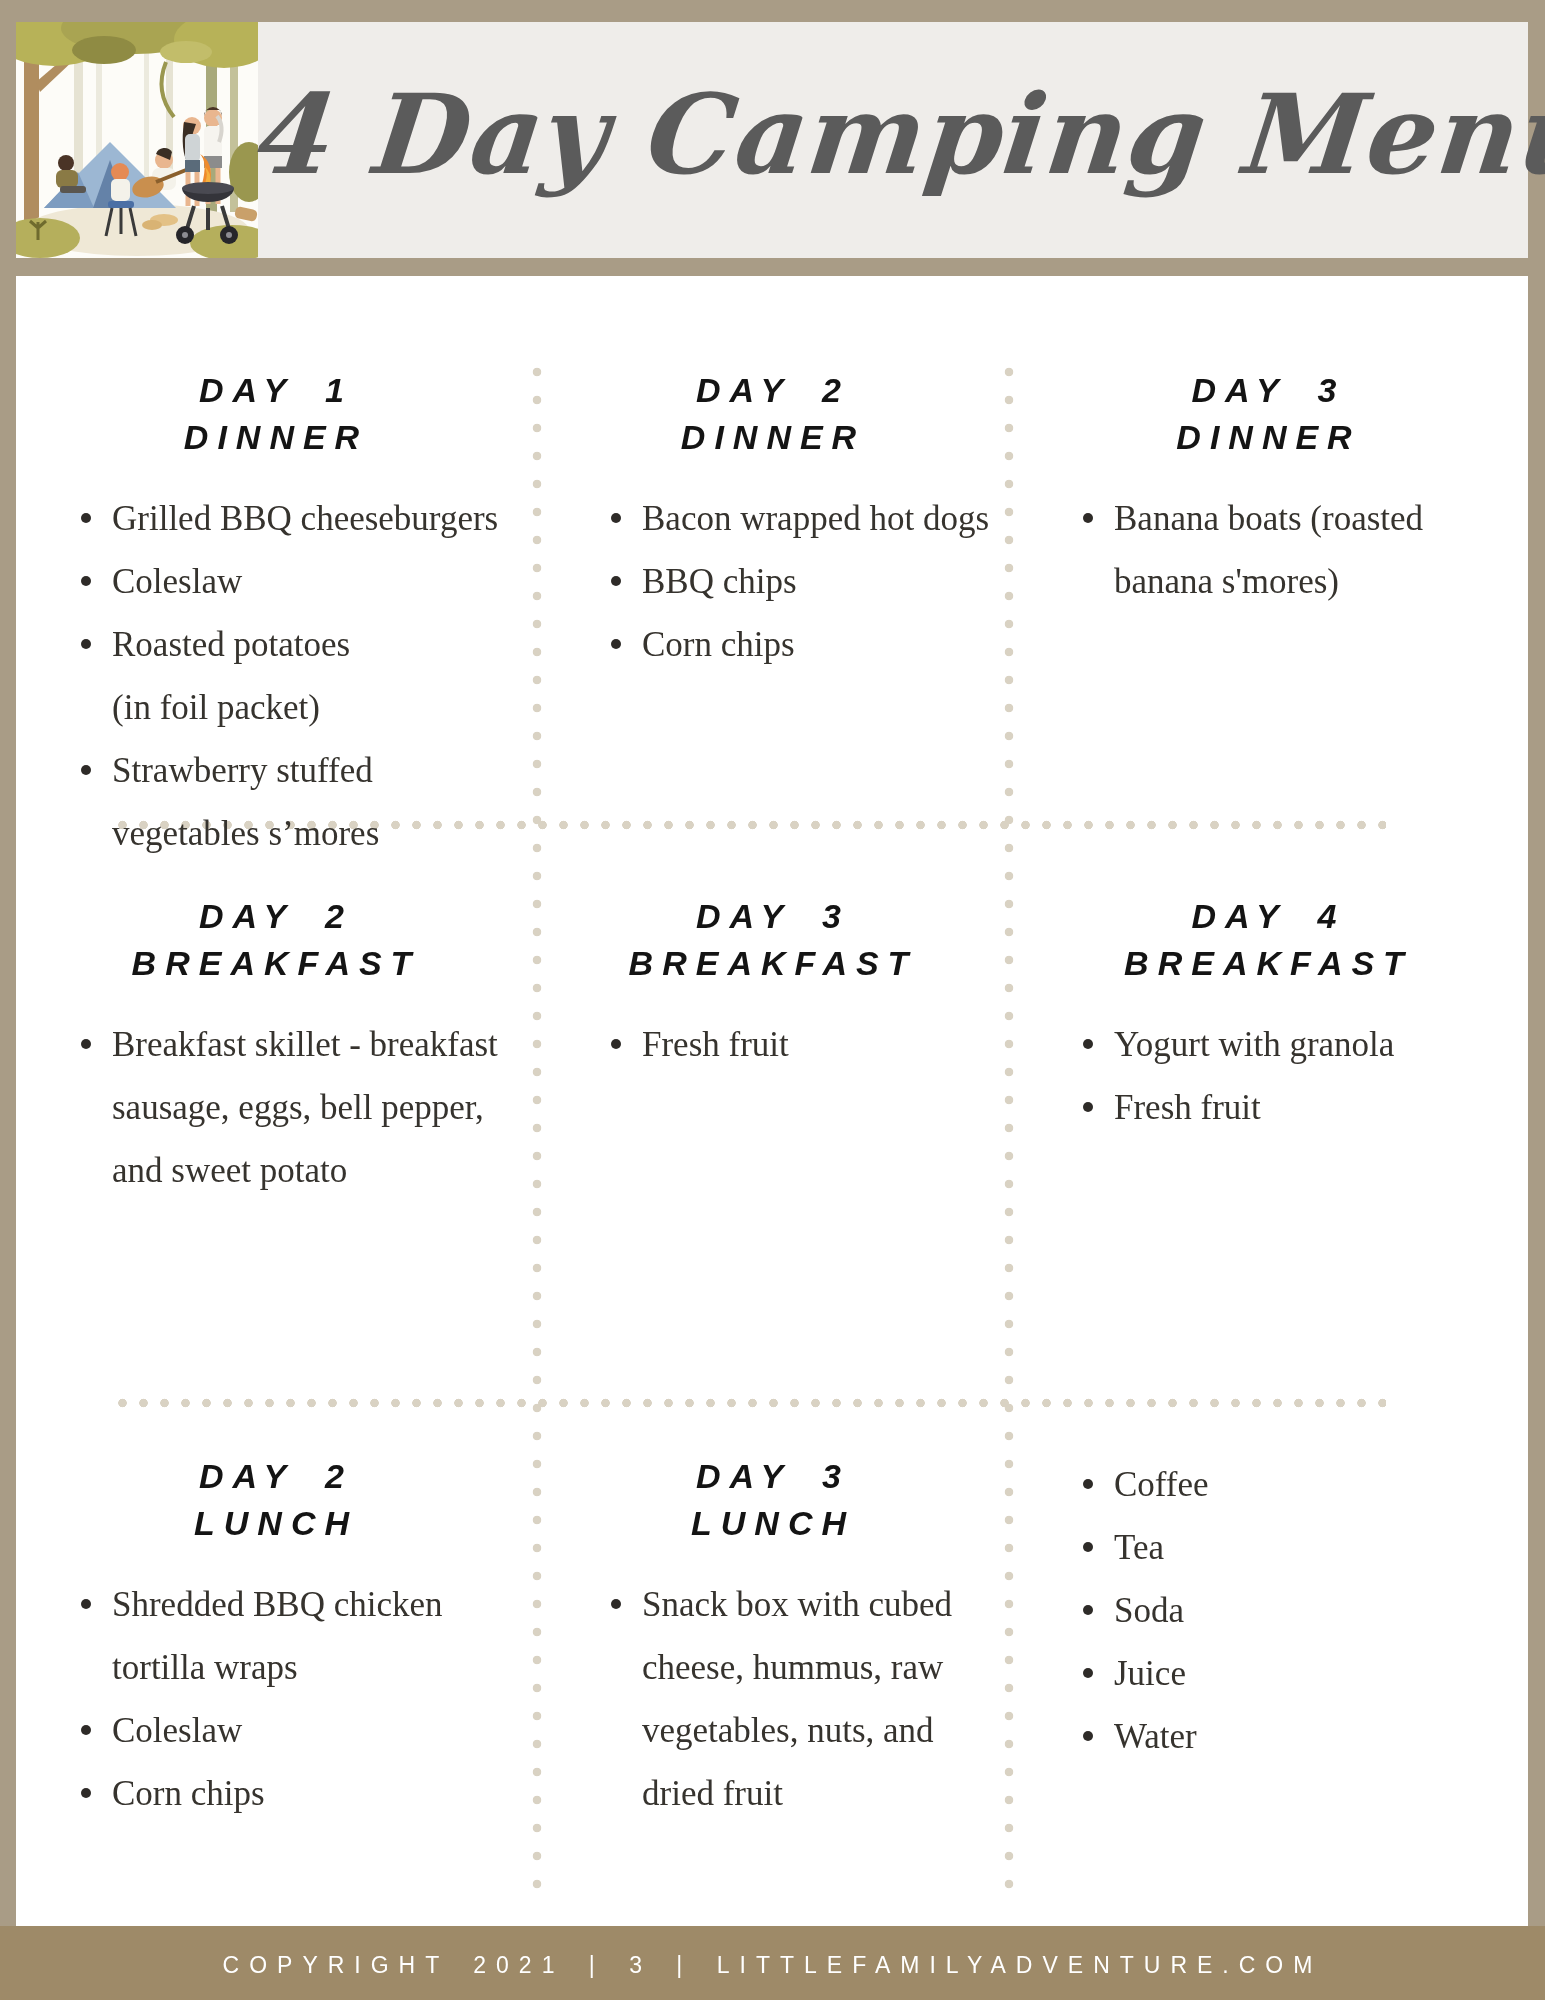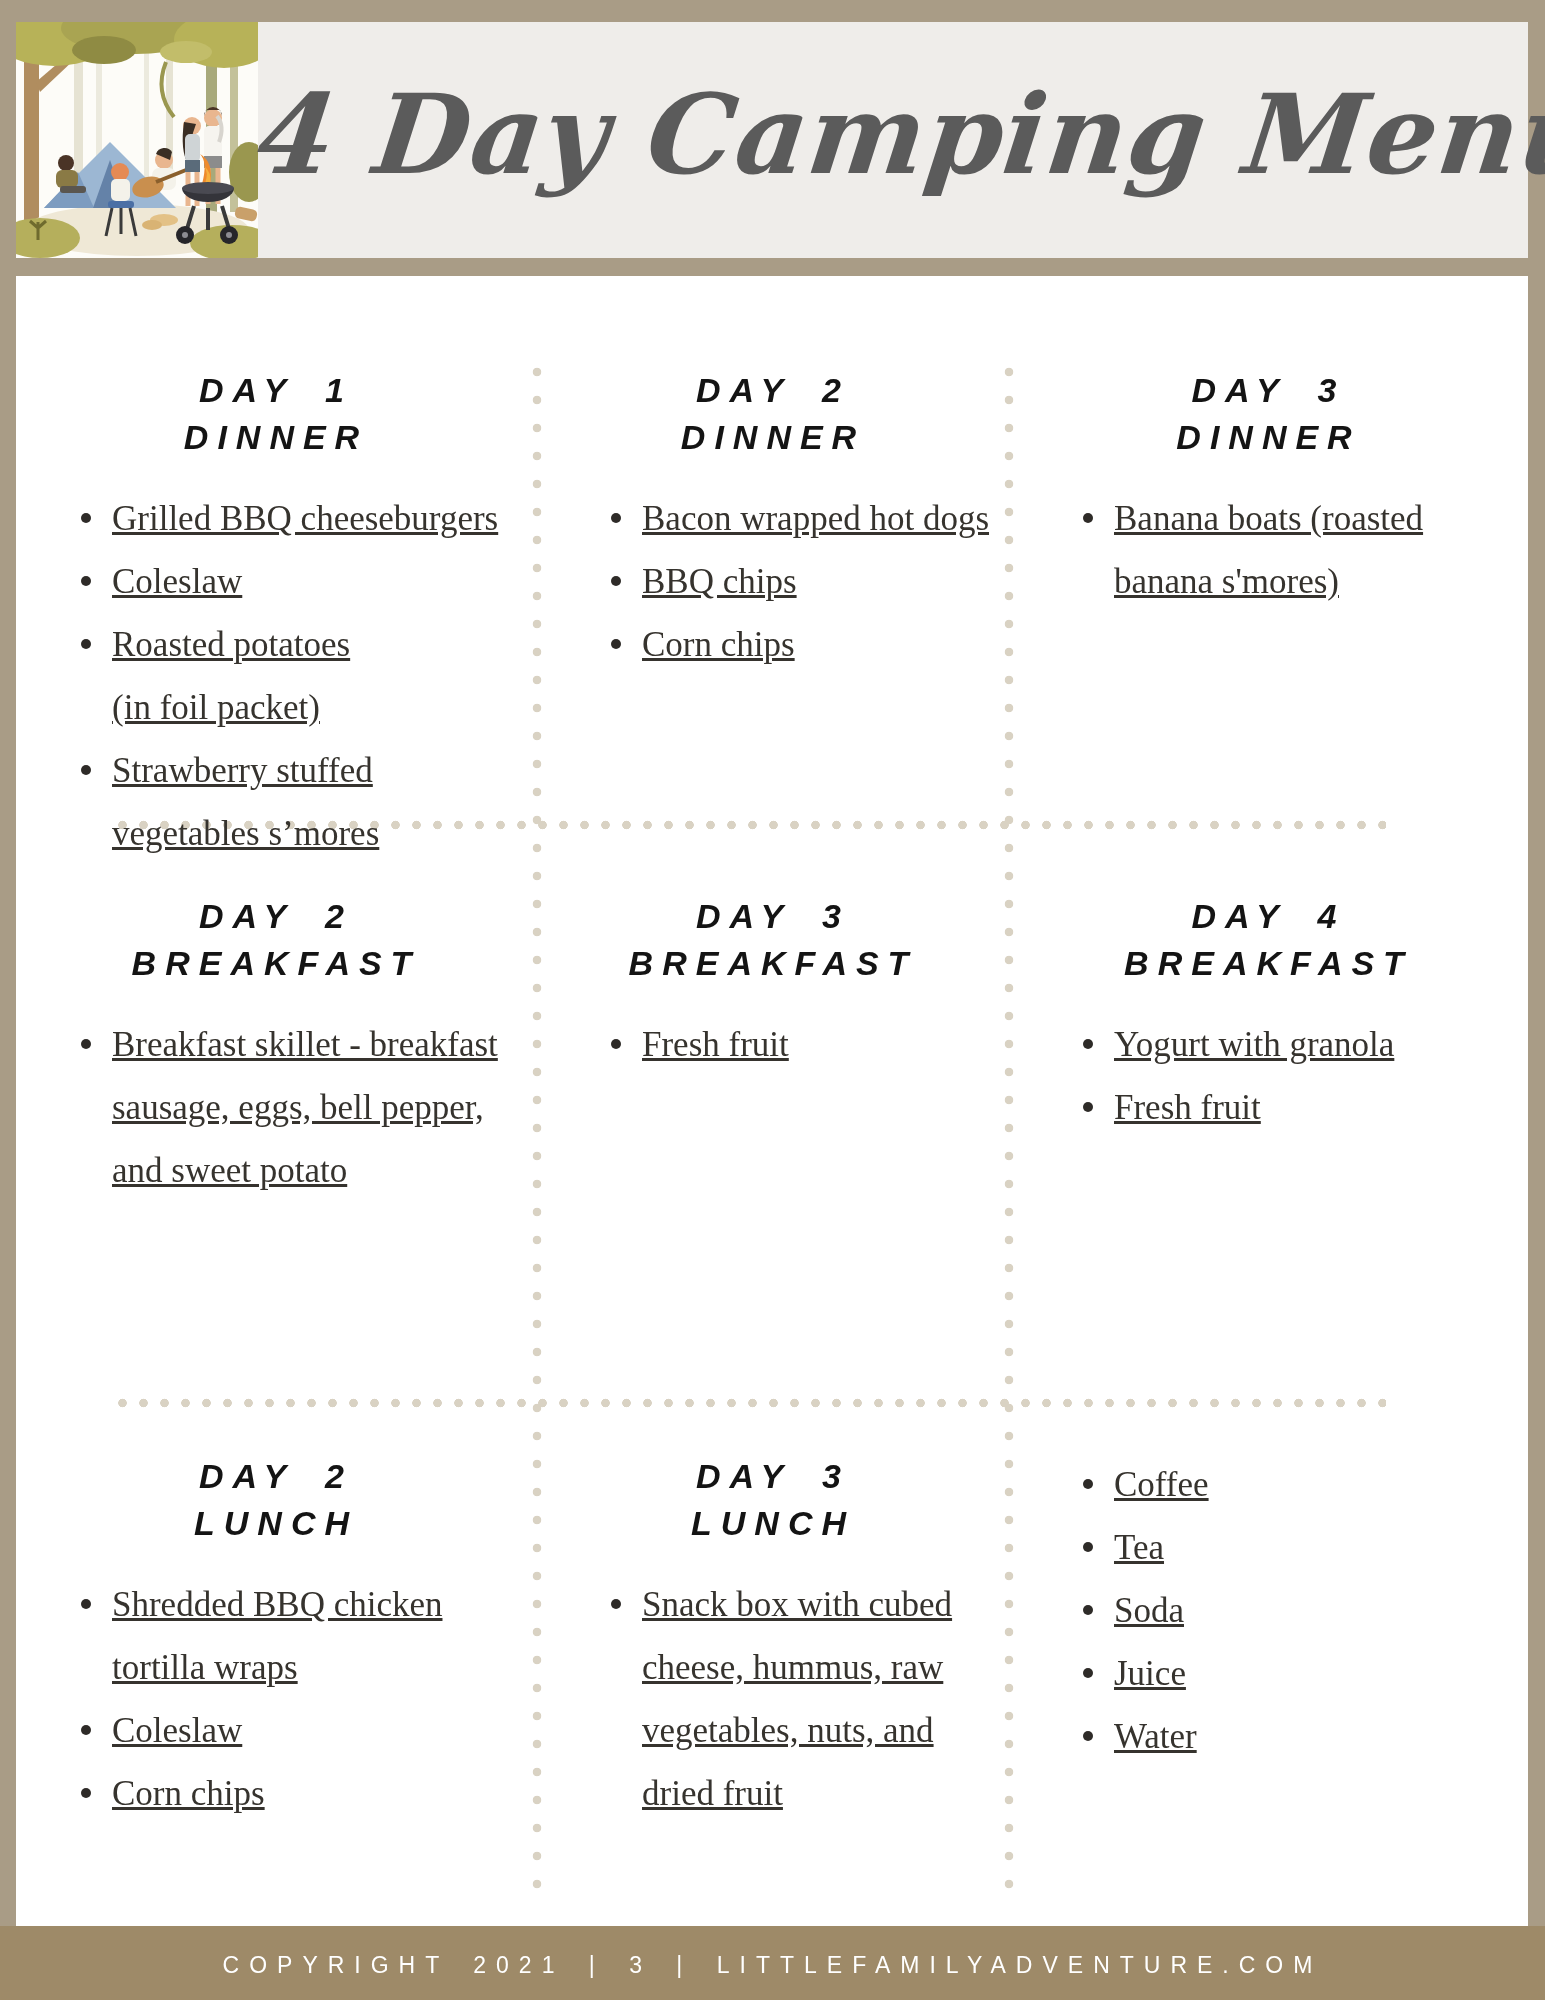--- a/index.html
+++ b/index.html
@@ -46,21 +46,21 @@
   .c3{left:1009px;width:519px;}
   .r1{top:279px;height:549px;padding-top:88px;}
   .r2{top:825px;height:578px;padding-top:68px;}
   .r3{top:1403px;height:523px;padding-top:50px;}
   .heading{
     font-weight:bold;font-style:italic;font-size:34px;line-height:47px;
     letter-spacing:9px;word-spacing:12px;color:#141414;margin:0 0 26px 0;
   }
   ul.items{
     list-style:none;text-align:left;margin:0;padding:0;
-    font-family:"Liberation Serif", serif;font-size:35px;line-height:63px;color:#36332e;text-decoration:underline;
+    font-family:"Liberation Serif", serif;font-size:35px;line-height:63px;color:#36332e;
   }
   .c1 ul.items{margin-left:64px;padding-right:18px;}
   .c2 ul.items{margin-left:72px;padding-right:10px;}
   .c3 ul.items{margin-left:72px;padding-right:30px;}
   ul.items li{position:relative;padding-left:33px;}
   ul.items li::before{
     content:"";position:absolute;left:2px;top:26px;width:10px;height:10px;
     border-radius:50%;background:#2e2b28;
   }
 

